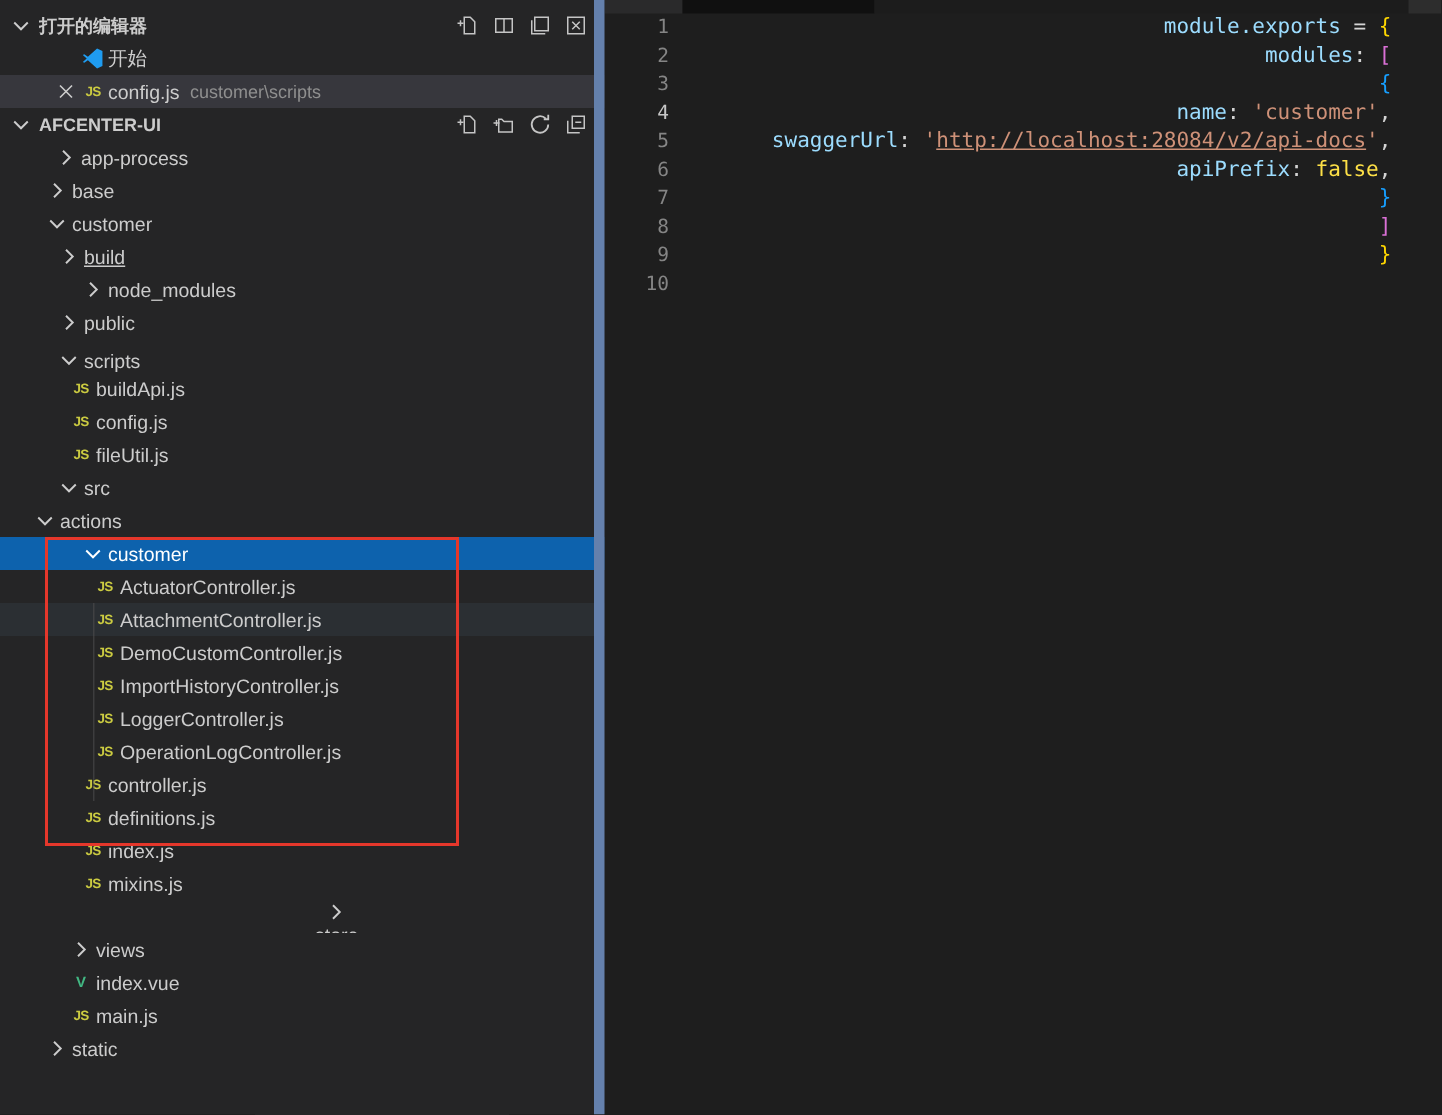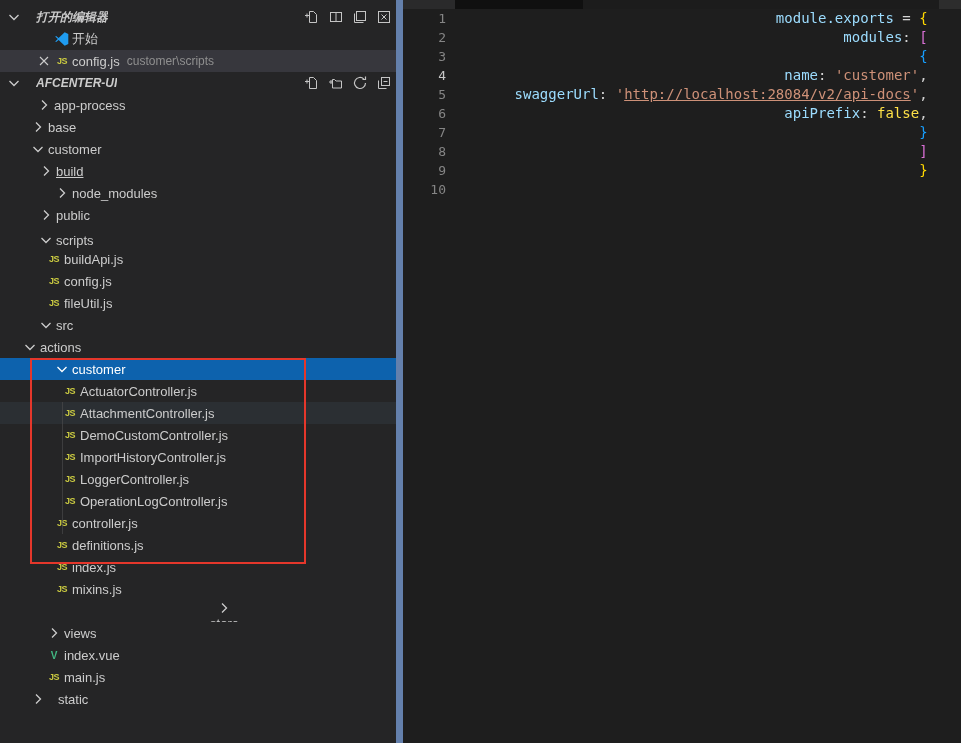--- a/index.html
+++ b/index.html
@@ -6,21 +6,21 @@
   html,body { width:961px; height:743px; overflow:hidden; background:#1e1e1e;
               font-family:"Liberation Sans", sans-serif; }
   .app { display:flex; width:961px; height:743px; }
 
   
   .sidebar { position:relative; width:403px; height:743px; background:#252526; flex:none; padding-top:6px; }
   .sash { position:absolute; top:0; right:0; width:7px; height:743px; background:#6480ac; z-index:6; }
 
   .section-header { display:flex; align-items:center; height:22px; padding:0 8px 0 6px;
                     color:#cccccc; font-weight:700; font-size:12px; }
-  .section-header .title { margin-left:12px; white-space:nowrap; overflow:hidden;font-style:italic; }
+  .section-header .title { margin-left:2px; white-space:nowrap; overflow:hidden; }
   .header-actions { margin-left:auto; display:flex; gap:2px; flex:none; }
   .icon-btn { width:22px; height:20px; display:flex; align-items:center; justify-content:center; color:#c5c5c5; cursor:pointer; }
   .icon-btn svg { width:16px; height:16px; }
 
   .row { display:flex; align-items:center; height:22px; font-size:13px; color:#cccccc;
          cursor:pointer; white-space:nowrap; overflow:hidden; }
   .slot { width:16px; height:16px; flex:none; display:flex; align-items:center;
           justify-content:center; margin-right:2px; color:#cccccc; }
   .slot svg { width:16px; height:16px; }
   .badge-js { color:#cbcb41; font-size:9px; font-weight:700; letter-spacing:-0.5px; }
@@ -309,21 +309,21 @@
           <span>views</span>
         </div>
         <div class="tree-row row" style="padding-left: 46px;">
           <span class="slot badge-vue">V</span>
           <span>index.vue</span>
         </div>
         <div class="tree-row row" style="padding-left: 46px;">
           <span class="slot badge-js">JS</span>
           <span>main.js</span>
         </div>
-        <div class="tree-row row" style="padding-left: 30px; gap: 10px;">
+        <div class="tree-row row" style="padding-left: 30px;">
           <span class="slot">
             <svg viewBox="0 0 16 16">
               <path d="M6 3.5L10.5 8 6 12.5" fill="none" stroke="currentColor" stroke-width="1.3"></path>
             </svg>
           </span>
           <span>static</span>
         </div>
       </div>
 
     <div class="guide"></div>

